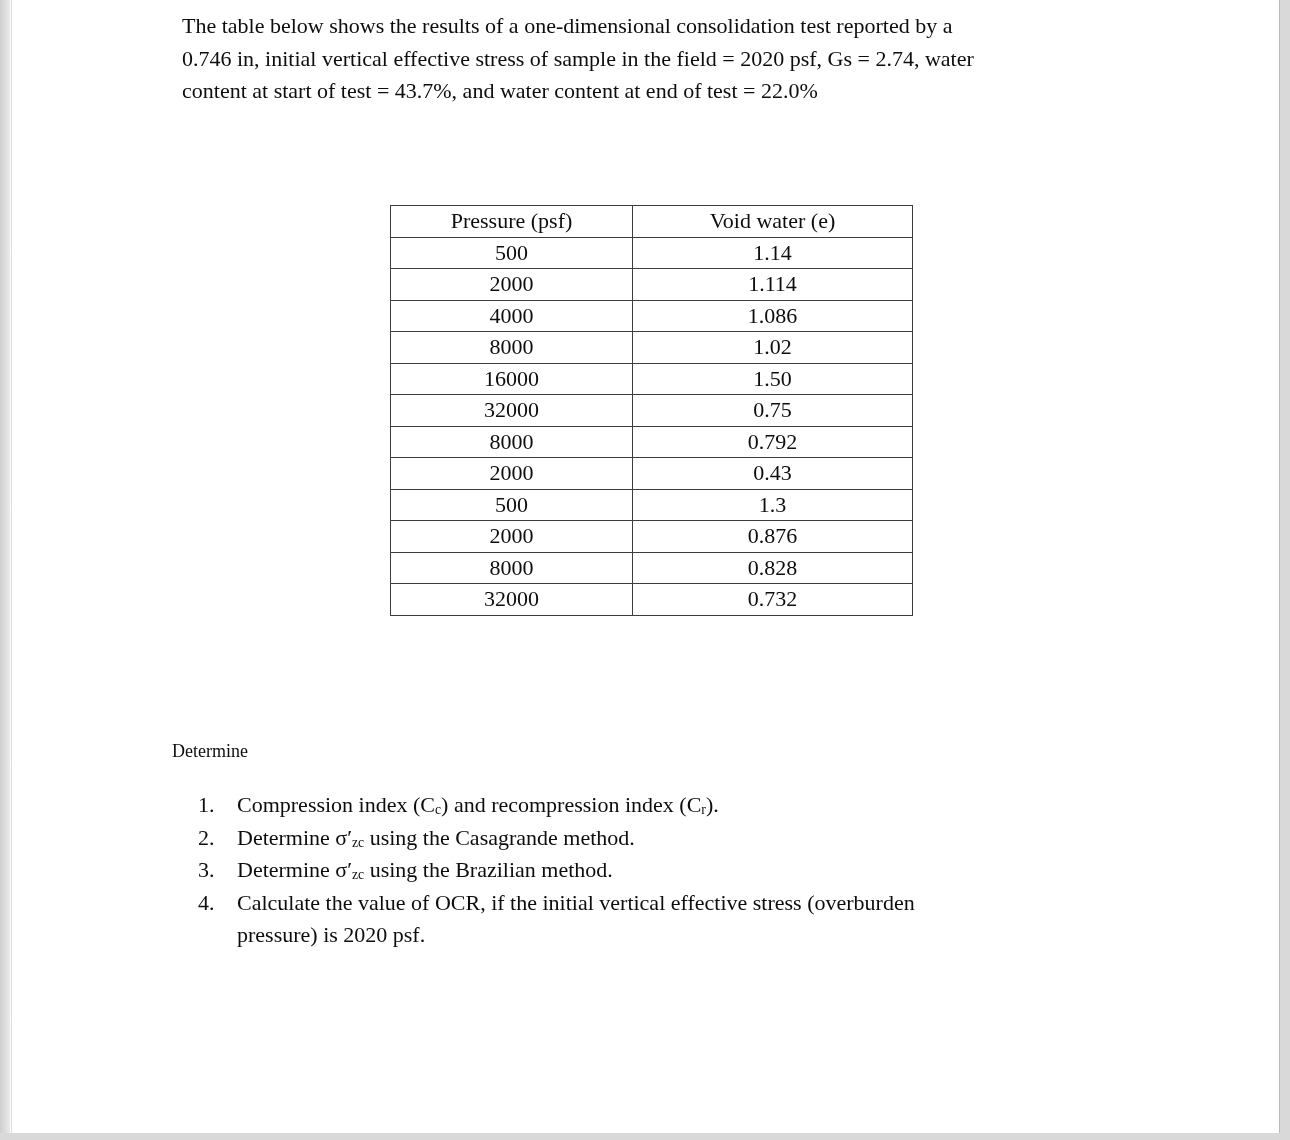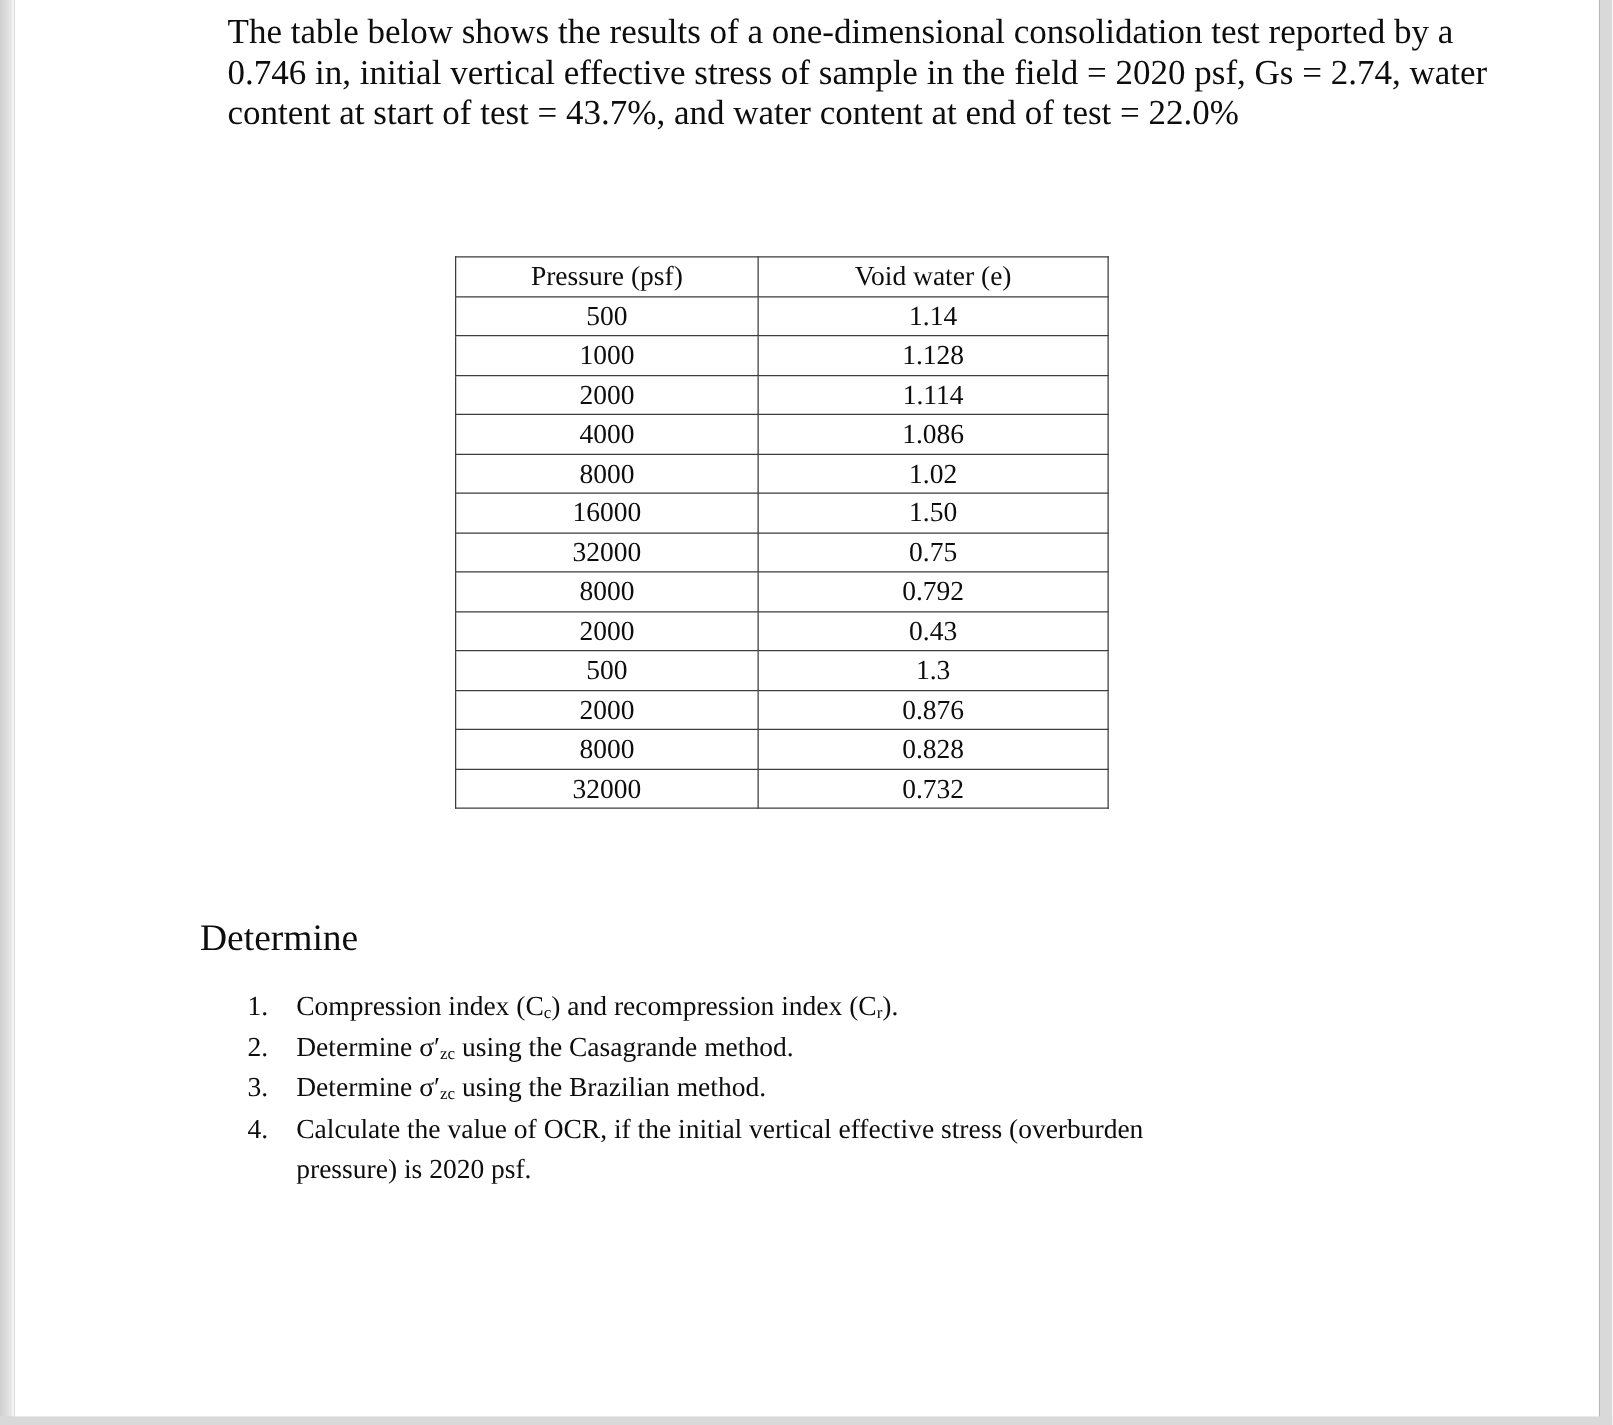--- a/index.html
+++ b/index.html
@@ -41,46 +41,46 @@
 
   .page {
     position: absolute; left: 12px; top: 0;
     width: 1267px; height: 1133px;
     background: #ffffff;
   }
 
   
   .intro {
     position: absolute; left: 170px; top: 10px;
-    font-size: 28px; line-height: 32.5px;
+    font-size: 22px; line-height: 32.5px;
   }
   .intro .pline { white-space: nowrap; }
 
   
   .ctable {
-    position: absolute; left: 352px; top: 205px;
+    position: absolute; left: 378px; top: 205px;
     border-collapse: collapse;
     table-layout: fixed;
   }
   .ctable th, .ctable td {
     border: 1.5px solid #3d3d3d;
     font-weight: normal;
     text-align: center;
     vertical-align: middle;
     font-size: 22px;
     height: 30.5px;
     padding: 0;
   }
   .col-pressure { width: 242px; }
   .col-void     { width: 280px; }
 
   
   .determine-heading {
-    position: absolute; left: 148px; top: 735px;
-    font-size: 30px; line-height: 32.5px;
+    position: absolute; left: 160px; top: 735px;
+    font-size: 18px; line-height: 32.5px;
   }
   .dlist {
     position: absolute; left: 186px; top: 789px;
     font-size: 22px; line-height: 32.5px;
   }
   .ditem { display: flex; align-items: flex-start; }
   .dnum  { width: 39px; flex: 0 0 39px; }
   .dtext { white-space: nowrap; }
   .dtext sub.subscript {
     font-size: 0.62em;
@@ -112,24 +112,20 @@
     <thead>
       <tr>
         <th>Pressure (psf)</th>
         <th>Void water (e)</th>
       </tr>
     </thead>
     <tbody>
         <tr>
           <td>500</td>
           <td>1.14</td>
-        </tr>
-        <tr>
-          <td>1000</td>
-          <td>1.128</td>
         </tr>
         <tr>
           <td>2000</td>
           <td>1.114</td>
         </tr>
         <tr>
           <td>4000</td>
           <td>1.086</td>
         </tr>
         <tr>

